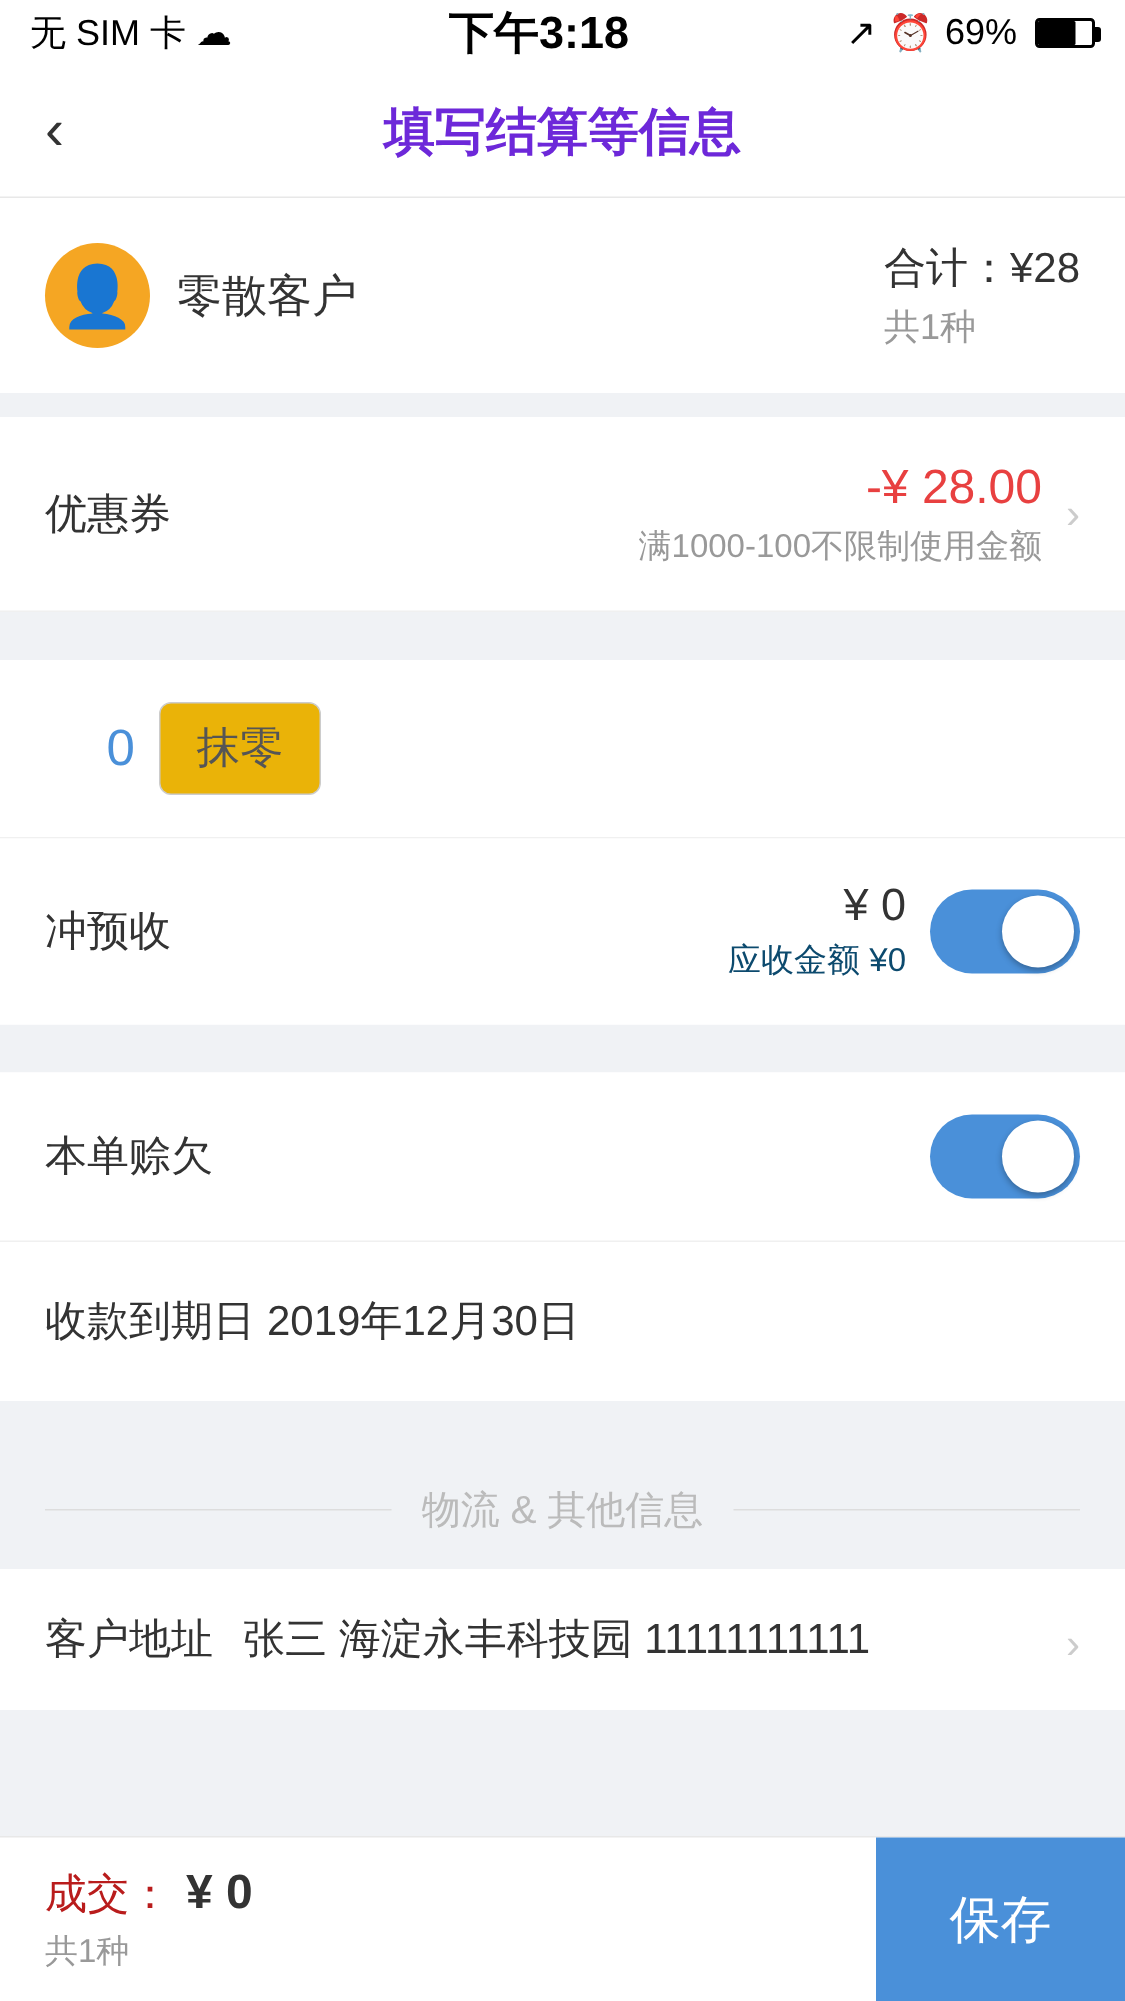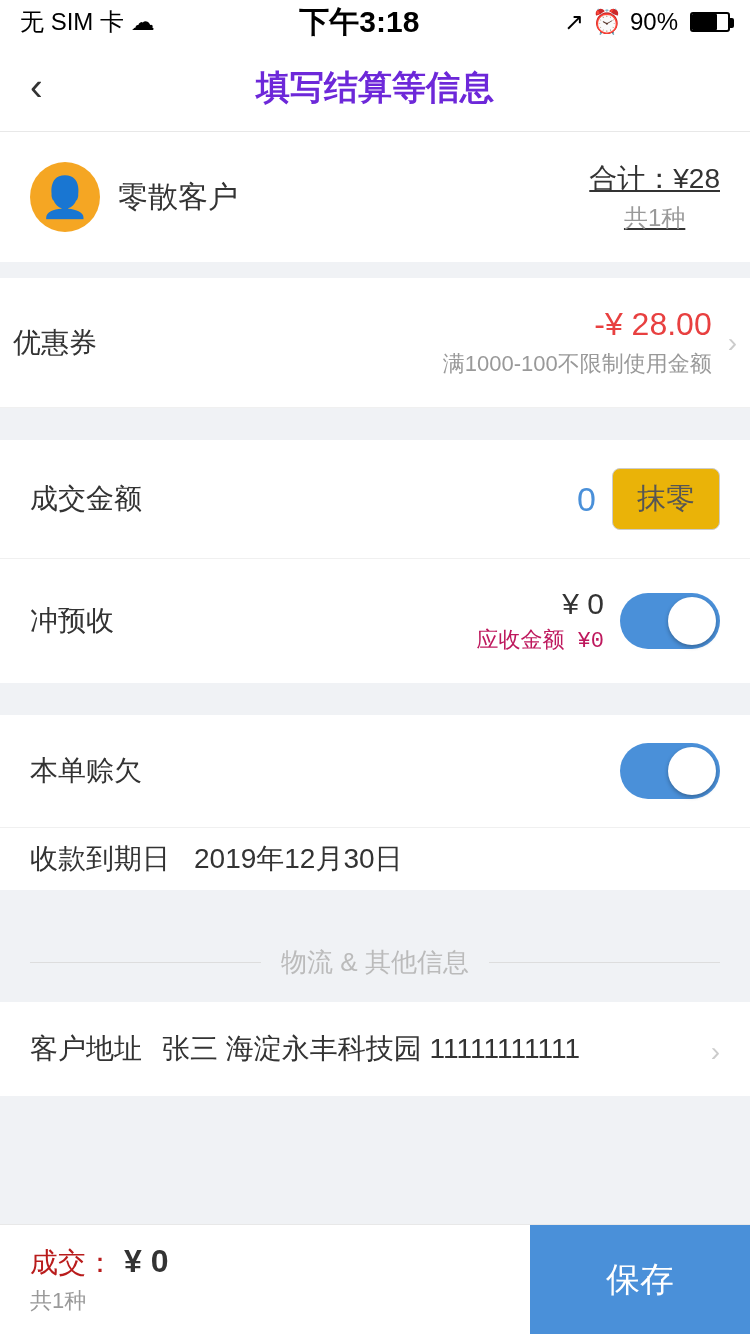--- a/index.html
+++ b/index.html
@@ -68,27 +68,27 @@
     }
     .customer-left { display: flex; align-items: center; gap: 18px; }
     .avatar {
       width: 70px; height: 70px;
       background: #f5a623;
       border-radius: 50%;
       display: flex; align-items: center; justify-content: center;
     }
     .avatar-icon { font-size: 40px; color: #fff; }
     .customer-name { font-size: 30px; color: #333; font-weight: 500; }
-    .customer-right { text-align: center; text-decoration: underline; }
+    .customer-right { text-align: left; }
     .total-amount { font-size: 28px; color: #333; }
     .total-count { font-size: 24px; color: #999; margin-top: 4px; }
 
     
     .row-item {
-      padding: 28px 13px;
+      padding: 28px 30px;
       display: flex;
       align-items: center;
       justify-content: space-between;
       border-bottom: 1px solid #f0f0f0;
       background: #fff;
     }
     .row-label { font-size: 28px; color: #333; }
     .row-right { display: flex; align-items: center; gap: 16px; }
     .row-value-block { text-align: right; }
     .discount-amount { font-size: 32px; color: #e84040; font-weight: 500; }
@@ -120,21 +120,21 @@
     
     .prepay-row {
       padding: 28px 30px;
       display: flex;
       align-items: center;
       justify-content: space-between;
       background: #fff;
     }
     .prepay-values { text-align: right; }
     .prepay-amount { font-size: 30px; color: #333; }
-    .prepay-sub { font-size: 22px; color: #be185d; margin-top: 4px; font-family: Liberation Mono, monospace; }
+    .prepay-sub { font-size: 22px; color: #0c4a6e; margin-top: 4px; }
 
     
     .toggle {
       width: 100px; height: 56px;
       background: #4a90d9;
       border-radius: 28px;
       position: relative;
       cursor: pointer;
     }
     .toggle-knob {
@@ -150,24 +150,24 @@
     .debt-row {
       padding: 28px 30px;
       display: flex;
       align-items: center;
       justify-content: space-between;
       background: #fff;
     }
 
     
     .due-row {
-      padding: 12px 30px;
-      display: flex;
-      align-items: center;
-      gap: 24px;
+      padding: 34px 30px;
+      display: flex;
+      align-items: center;
+      gap: 8px;
       background: #fff;
       border-top: 1px solid #f0f0f0;
     }
     .due-label { font-size: 28px; color: #333; white-space: nowrap; }
     .due-value { font-size: 28px; color: #333; }
 
     
     .separator-section {
       background: #f0f2f5;
       height: 16px;
@@ -236,21 +236,21 @@
     .footer-btn-hang {
       width: 190px;
       height: 110px;
       background: #f5a623;
       display: flex; align-items: center; justify-content: center;
       font-size: 34px;
       color: #fff;
       cursor: pointer;
     }
     .footer-btn-save {
-      width: 220px;
+      width: 166px;
       height: 110px;
       background: #4a90d9;
       display: flex; align-items: center; justify-content: center;
       font-size: 34px;
       color: #fff;
       cursor: pointer;
     }
     .battery { display: inline-block; width: 40px; height: 20px; border: 2px solid #000; border-radius: 3px; position: relative; margin-left: 4px; }
     .battery::after { content: ''; position: absolute; right: -6px; top: 4px; width: 4px; height: 10px; background: #000; border-radius: 0 2px 2px 0; }
     .battery-fill { height: 100%; width: 69%; background: #000; border-radius: 1px; }
@@ -259,21 +259,21 @@
 <body>
 
 <div class="status-bar">
   <div class="status-left">
     <span>无 SIM 卡  ☁</span>
   </div>
   <div class="status-center">下午3:18</div>
   <div class="status-right">
     <span>↗</span>
     <span>⏰</span>
-    <span>90%</span>
+    <span>69%</span>
     <div class="battery">
         <div class="battery-fill"></div>
       </div>
   </div>
 </div>
 
 <div class="nav-bar">
   <div class="nav-back">‹</div>
   <div class="nav-title">填写结算等信息</div>
 </div>
@@ -303,21 +303,20 @@
       </div>
       <span class="chevron-right">›</span>
     </div>
   </div>
 </div>
 
 <div class="separator-section"></div>
 
 <div class="trans-section">
   <div class="trans-row">
-    <span class="row-label">成交金额</span>
     <div class="trans-input-group">
       <span class="trans-value">0</span>
       <button class="round-btn">抹零</button>
     </div>
   </div>
 
   <div class="prepay-row">
     <span class="row-label">冲预收</span>
     <div class="row-right">
       <div class="prepay-values">

